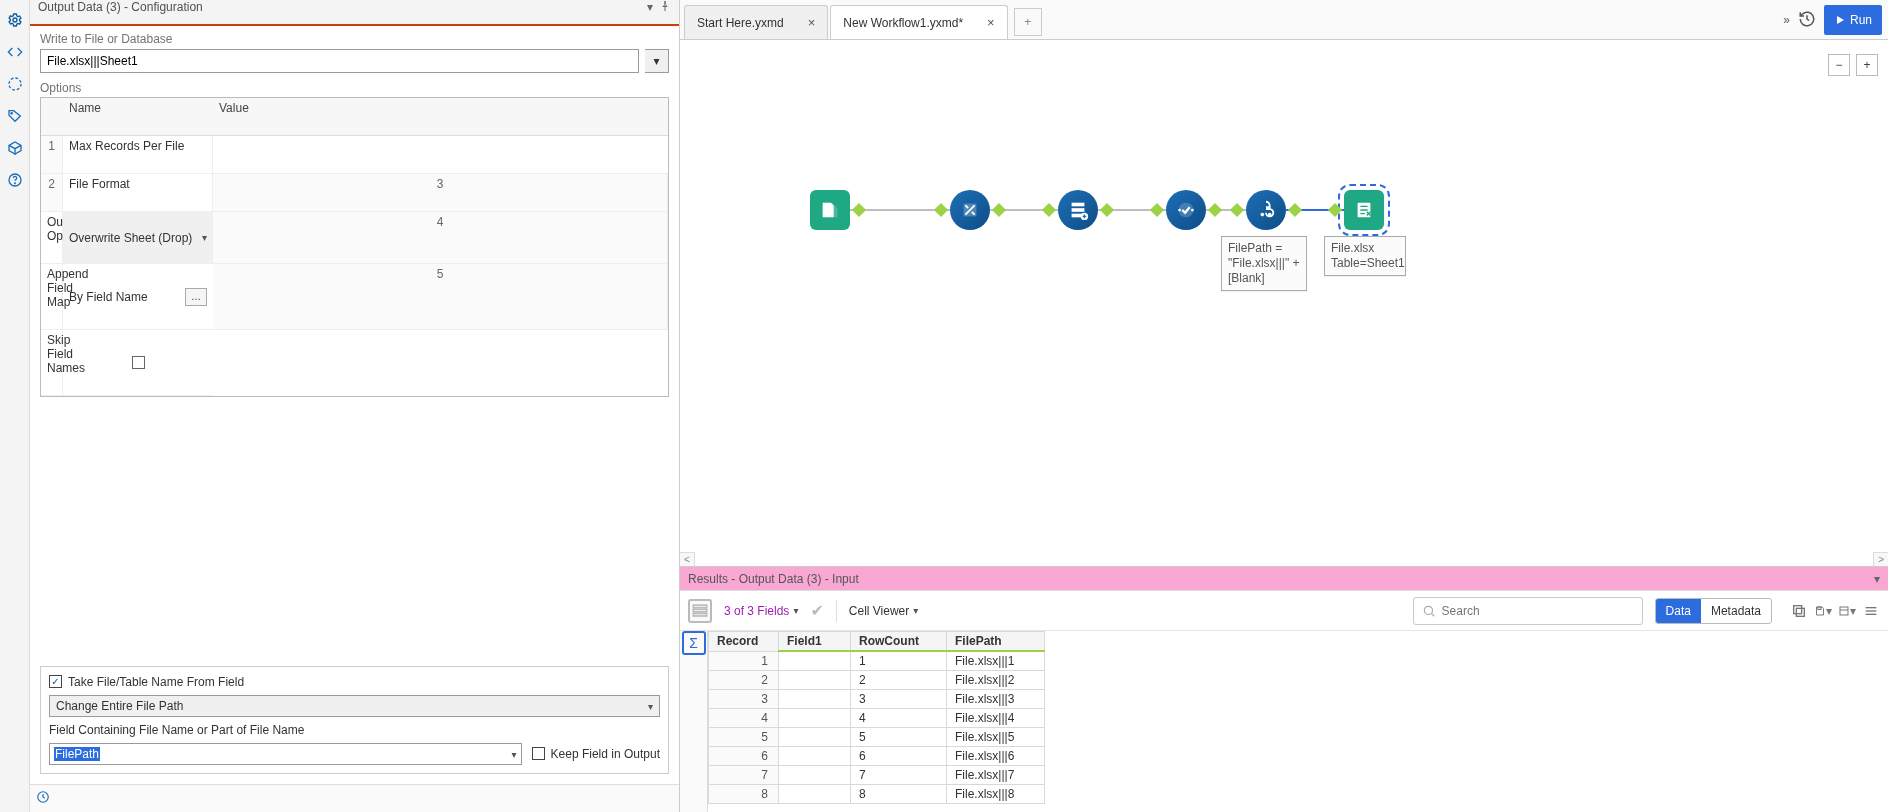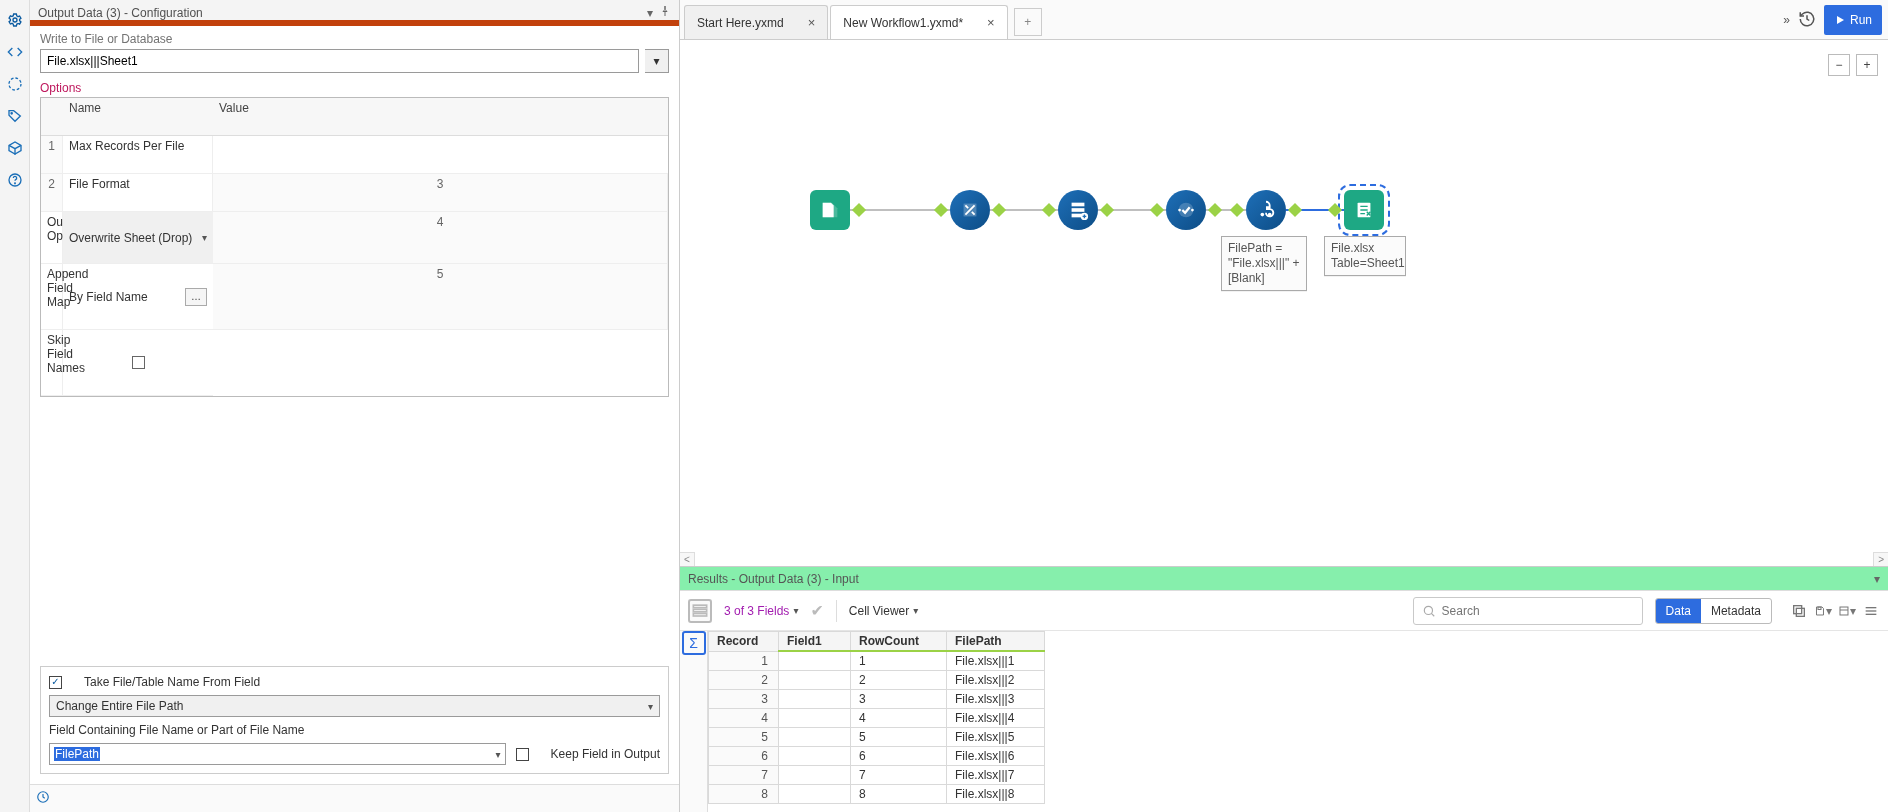--- a/index.html
+++ b/index.html
@@ -5,42 +5,42 @@
   * { box-sizing: border-box; margin:0; padding:0; font-family: "Segoe UI", Tahoma, sans-serif; font-size:12px; }
   body { background:#fff; color:#333; }
   .app { display:flex; width:1888px; height:812px; position:relative; }
   
   .cfg-panel { width:680px; display:flex; border-right:1px solid #ccc; }
   .cfg-tabstrip { width:30px; background:#f4f4f4; border-right:1px solid #ddd; display:flex; flex-direction:column; align-items:center; padding-top:10px; gap:12px; }
   .cfg-tabstrip svg { width:16px; height:16px; }
   .cfg-ico { width:20px; height:20px; display:flex; align-items:center; justify-content:center; color:#1b6fb8; cursor:pointer;}
   .cfg-ico.sel { color:#0a5aa0; }
   .cfg-body { flex:1; display:flex; flex-direction:column; }
-  .cfg-header { height:26px; background:#f4f4f4; border-bottom:6px solid #c2410c; display:flex; align-items:flex-end; padding:0 8px; color:#505050; }
+  .cfg-header { height:26px; background:#f4f4f4; border-bottom:2px solid #c2410c; display:flex; align-items:flex-start; padding:0 8px; color:#505050; }
   .cfg-header .spacer { flex:1; }
   .hdr-icon { color:#666; margin-left:6px; cursor:pointer; }
   .cfg-inner { padding:6px 10px 10px 10px; display:flex; flex-direction:column; flex:1; }
   .label { color:#737373; margin-bottom:3px; }
   .pathrow { display:flex; gap:0; margin-bottom:8px;}
   .pathrow input { flex:1; border:1px solid #9a9a9a; height:24px; padding:0 6px; }
   .pathrow .ddbtn { width:24px; height:24px; border:1px solid #9a9a9a; border-left:0; background:#f0f0f0; display:flex; align-items:center;justify-content:center; cursor:pointer; margin-left:6px; }
-  .opts-label { color:#be185d; margin-bottom:2px;}
+  .opts-label { color:#737373; margin-bottom:2px;}
   .options-grid { border:1px solid #bbb; display:grid; grid-template-columns: 22px 150px 1fr; font-size:12px; background:#fff; height:300px; overflow:hidden;}
   .og-hdr { background:#f7f7f7; border-bottom:1px solid #ddd; padding:3px 6px; color:#444; }
   .og-num { background:#fafafa; border-right:1px solid #eee; border-bottom:1px solid #eee; text-align:center; padding:3px 0; color:#666; }
   .og-name { border-right:1px solid #eee; border-bottom:1px solid #eee; padding:3px 6px; }
   .og-val { border-bottom:1px solid #eee; padding:3px 6px; display:flex; align-items:center; }
   .og-val.dd { background:#f0f0f0; justify-content:space-between;}
   .og-val.dd::after { content:"▾"; color:#555; font-size:10px; }
   .og-val.btnrow { justify-content:space-between; }
   .ellips { width:22px; height:18px; border:1px solid #aaa; background:#f5f5f5; display:flex;align-items:center;justify-content:center; font-size:10px; }
   .og-val.check { justify-content:center; }
   .cb { width:13px;height:13px;border:1px solid #666; }
   .cfg-lower { border:1px solid #ccc; margin-top:auto; padding:8px; display:flex; flex-direction:column; gap:6px;}
-  .chk-row { display:flex; align-items:center; gap:22px; }
+  .chk-row { display:flex; gap:6px; }
   .chk-box { width:13px;height:13px;border:1px solid #444;display:flex;align-items:center;justify-content:center; }
   .chk-box.checked::after { content:"✓"; font-size:10px; color:#0a5aa0; line-height:1; }
   .sel-full { height:22px; border:1px solid #9a9a9a; background:#f0f0f0; display:flex; align-items:center; justify-content:space-between; padding:0 6px; }
   .sel-full::after{ content:"▾"; color:#555; font-size:10px;}
   .row-two { display:flex; gap:10px; align-items:center;}
   .row-two .sel-full { flex:1; }
   .hl-input { flex:1; border:1px solid #9a9a9a; height:22px; padding:0 4px; }
   .hl-input span { background:#2d6cdf; color:#fff; padding:0 1px; }
   .cfg-footer { height:28px; border-top:1px solid #ddd; display:flex; align-items:center; padding-left:6px; background:#fafafa;}
   .cfg-footer svg { width:14px;height:14px; color:#1b6fb8;}
@@ -67,21 +67,21 @@
   .node .anchor.left{ left:-14px;}
   .node .anchor.right{ right:-14px;}
   .wire { position:absolute; height:2px; background:#bfbfbf; top:169px; }
   .wire.blue { background:#2d6cdf; }
   .node-annot { position:absolute; font-size:11px; color:#555; border:1px solid #aaa; background:#fbfbfb; padding:4px 6px; line-height:1.25; box-shadow:0 1px 0 rgba(0,0,0,0.05);}
   .hscroll-ind { position:absolute; bottom:0; right:0; color:#888; font-size:10px; padding:1px 4px; background:#f7f7f7; border-top:1px solid #ddd; border-left:1px solid #ddd;}
   .hscroll-left { position:absolute; bottom:0; left:0; color:#888; font-size:10px; padding:1px 4px; background:#f7f7f7; border-top:1px solid #ddd; border-right:1px solid #ddd;}
 
   
   .results-panel { height:246px; border-top:1px solid #ccc; display:flex; flex-direction:column; }
-  .res-title { height:24px; background:#86efac; border-bottom:1px solid #ddd; display:flex;align-items:center; padding:0 8px; color:#555; }
+  .res-title { height:24px; background:#f9a8d4; border-bottom:1px solid #ddd; display:flex;align-items:center; padding:0 8px; color:#555; }
   .res-title .spacer{flex:1;}
   .res-toolbar { height:40px; display:flex; align-items:center; padding:0 8px; gap:12px; border-bottom:1px solid #e5e5e5;}
   .fields-dd { color:#a21caf; display:flex;align-items:center;gap:4px; cursor:pointer;}
   .fields-dd::after{content:"▾"; color:#555;font-size:10px;}
   .check-grey{ color:#bbb; font-size:16px;}
   .vdiv{ width:1px;height:22px;background:#ddd;}
   .cellviewer{ display:flex;align-items:center;gap:4px; cursor:pointer;}
   .cellviewer::after{content:"▾";font-size:10px;color:#555;}
   .searchbox{ margin-left:auto; width:230px; height:28px; border:1px solid #c9c9c9; border-radius:3px; display:flex;align-items:center;padding:0 8px;color:#aaa; gap:6px;}
   .searchbox svg{width:14px;height:14px;}

